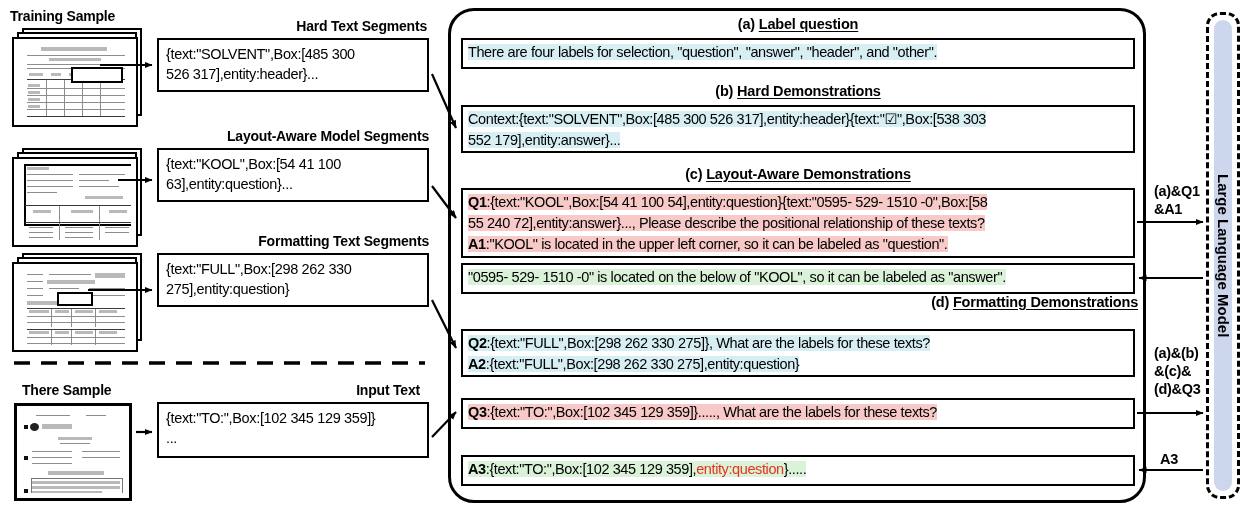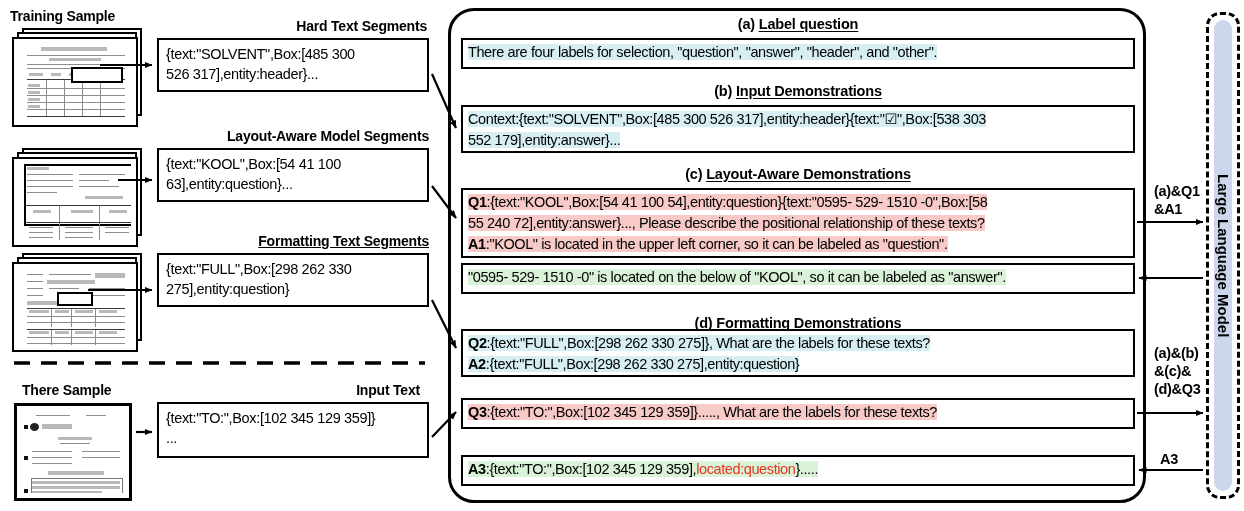--- a/index.html
+++ b/index.html
@@ -284,21 +284,21 @@
       <div class="ln" style="left:8px; top:68px; width:98px;"></div>
       <div class="ln" style="left:8px; top:74px; width:98px;"></div>
       <div class="ln" style="left:32px; top:61px; width:1px; height:18px;"></div>
       <div class="ln" style="left:52px; top:61px; width:1px; height:18px;"></div>
       <div class="ln" style="left:76px; top:61px; width:1px; height:18px;"></div>
       <div class="hl-rect" style="left:38px; top:23px; width:32px; height:10px;"></div>
     </div>
   </div>
 </div>
 
-<div class="abs caption" style="left:157px; top:233px; width:272px;text-decoration:underline;">Formatting Text Segments</div>
+<div class="abs caption" style="left:157px; top:233px; width:272px;">Formatting Text Segments</div>
 <div class="seg-box abs" style="left:157px; top:253px; width:272px; height:54px;">
   <div>{text:"FULL",Box:[298 262 330</div>
   <div>275],entity:question}</div>
 </div>
 
 <div class="abs caption" style="left:22px; top:382px; text-align:left;">There Sample</div>
 
 <div class="abs" style="left:14px; top:403px; width:118px; height:98px; border:3px solid #000; background:#fff; box-sizing:border-box;">
   <div class="page-art">
     <div class="ln" style="left:14px; top:4px; width:34px;"></div>
@@ -333,53 +333,53 @@
 <div class="panel"></div>
 
 <div class="sec-h" style="left:458px; top:16px; width:680px;">
   <span>(a) </span><span class="u">Label question</span>
 </div>
 <div class="pbox" style="left:461px; top:38px; width:674px; height:31px;">
   <div class="row"><span class="hl-blue">There are four labels for selection, "question", "answer", "header", and "other".</span></div>
 </div>
 
 <div class="sec-h" style="left:458px; top:83px; width:680px;">
-  <span>(b) </span><span class="u">Input Demonstrations</span>
+  <span>(b) </span><span class="u">Hard Demonstrations</span>
 </div>
 <div class="pbox" style="left:461px; top:105px; width:674px; height:48px;">
   <div class="row"><span class="hl-blue">Context:{text:"SOLVENT",Box:[485 300 526 317],entity:header}{text:"☑",Box:[538 303</span></div>
   <div class="row"><span class="hl-blue">552 179],entity:answer}...</span></div>
 </div>
 
 <div class="sec-h" style="left:458px; top:166px; width:680px;">
   <span>(c) </span><span class="u">Layout-Aware Demonstrations</span>
 </div>
 <div class="pbox" style="left:461px; top:188px; width:674px; height:70px;">
   <div class="row"><span class="hl-pink"><span class="qlab">Q1</span><span>:{text:"KOOL",Box:[54 41 100 54],entity:question}{text:"0595- 529- 1510 -0",Box:[58</span></span></div>
   <div class="row"><span class="hl-pink">55 240 72],entity:answer}..., Please describe the positional relationship of these texts?</span></div>
   <div class="row"><span class="hl-pink"><span class="qlab">A1</span><span>:"KOOL" is located in the upper left corner, so it can be labeled as "question".</span></span></div>
 </div>
 <div class="pbox" style="left:461px; top:263px; width:674px; height:31px;">
   <div class="row"><span class="hl-green">"0595- 529- 1510 -0" is located on the below of "KOOL", so it can be labeled as "answer".</span></div>
 </div>
 
-<div class="sec-h" style="left:458px; top:315px; width:680px;">
+<div class="sec-h" style="left:458px; top:294px; width:680px;text-align:right;">
   <span>(d) </span><span class="u">Formatting Demonstrations</span>
 </div>
 <div class="pbox" style="left:461px; top:329px; width:674px; height:48px;">
   <div class="row"><span class="hl-blue"><span class="qlab">Q2</span><span>:{text:"FULL",Box:[298 262 330 275]}, What are the labels for these texts?</span></span></div>
   <div class="row"><span class="hl-blue"><span class="qlab">A2</span><span>:{text:"FULL",Box:[298 262 330 275],entity:question}</span></span></div>
 </div>
 
 <div class="pbox" style="left:461px; top:398px; width:674px; height:31px;">
   <div class="row"><span class="hl-pink"><span class="qlab">Q3</span><span>:{text:"TO:",Box:[102 345 129 359]}....., What are the labels for these texts?</span></span></div>
 </div>
 
 <div class="pbox" style="left:461px; top:455px; width:674px; height:31px;">
-  <div class="row"><span class="hl-green"><span class="qlab">A3</span><span>:{text:"TO:",Box:[102 345 129 359],</span><span class="red-txt">located:question</span><span>}.....</span></span></div>
+  <div class="row"><span class="hl-green"><span class="qlab">A3</span><span>:{text:"TO:",Box:[102 345 129 359],</span><span class="red-txt">entity:question</span><span>}.....</span></span></div>
 </div>
 
 <div class="llm">
   <div class="llm-fill"></div>
 </div>
 <div class="llm-label">Large Language Model</div>
 
 <div class="arr-lab" style="left:1154px; top:182px;">
   <div>(a)&amp;Q1</div>
   <div>&amp;A1</div>

